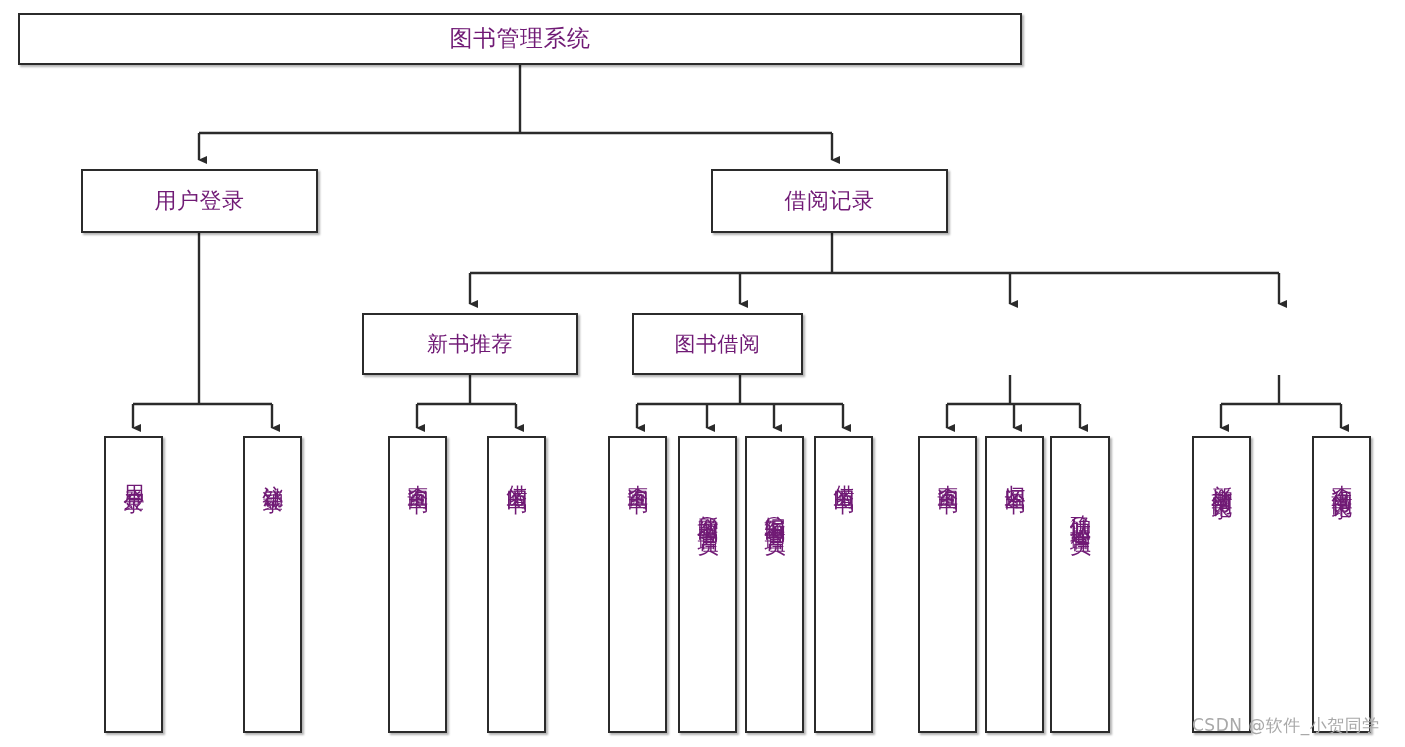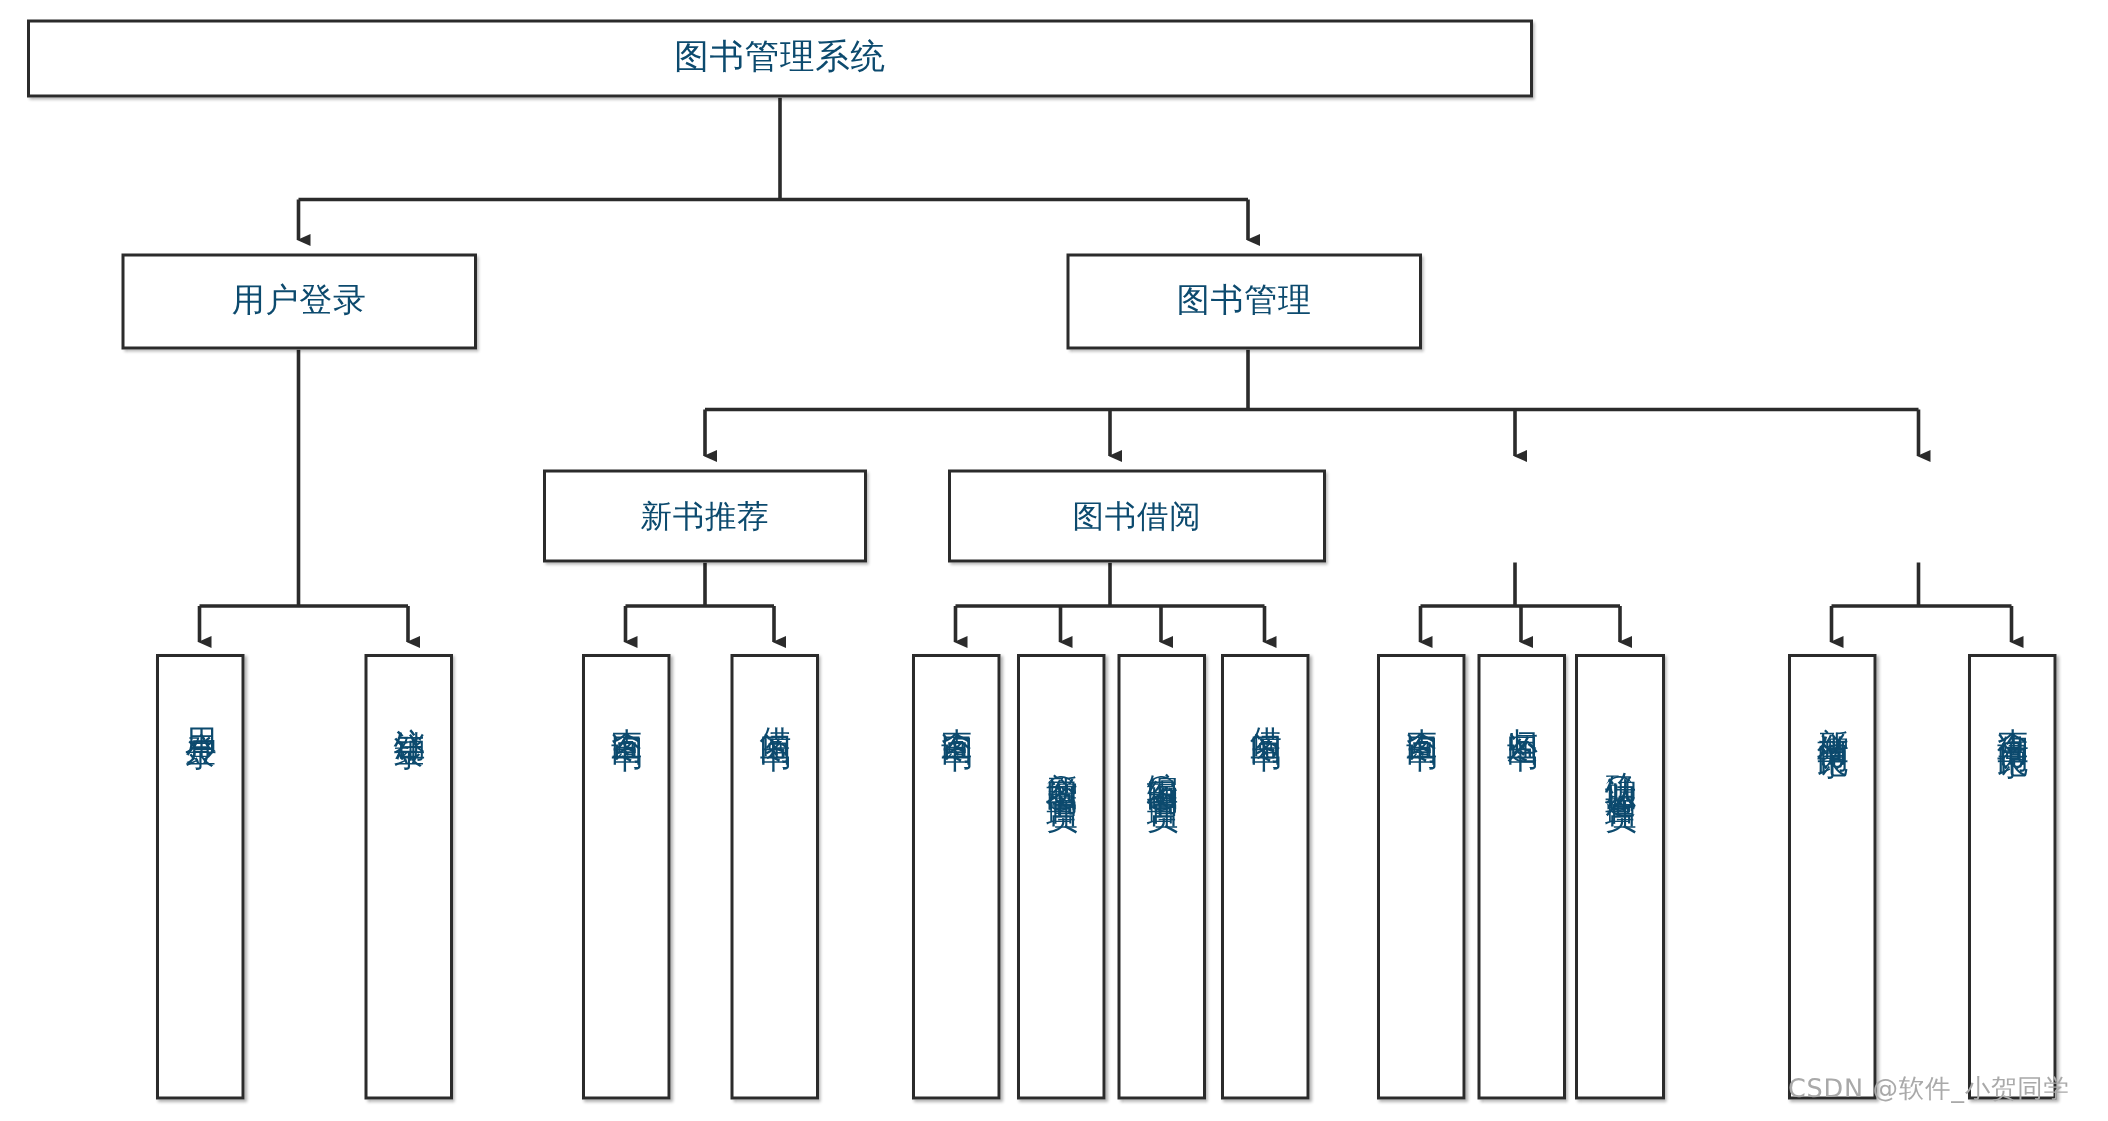--- a/index.html
+++ b/index.html
@@ -30,21 +30,21 @@
     position: absolute;
     box-sizing: border-box;
     background: #ffffff;
     border: 2px solid #2b2b2b;
     display: flex;
     align-items: center;
     justify-content: center;
     box-shadow: 1.5px 1.5px 2px rgba(0,0,0,0.30);
   }
   .node-label {
-    color: #0c4a6e;
+    color: #701a75;
     line-height: 1.18;
     letter-spacing: 0.5px;
     white-space: nowrap;
   }
   .node.root .node-label { font-size: 23px; }
   .node.lvl2 .node-label { font-size: 22px; }
   .node.lvl3 .node-label { font-size: 21px; }
   .node.leaf {
     align-items: flex-start;
     justify-content: center;
@@ -131,27 +131,27 @@
   </svg>
 
   <div class="node root" style="left: 18px; top: 13px; width: 1004px; height: 52px;">
     <span class="node-label">图书管理系统</span>
   </div>
 
   <div class="node lvl2" style="left: 81px; top: 169px; width: 237px; height: 64px;">
     <span class="node-label">用户登录</span>
   </div>
   <div class="node lvl2" style="left: 711px; top: 169px; width: 237px; height: 64px;">
-    <span class="node-label">图书管理</span>
+    <span class="node-label">借阅记录</span>
   </div>
 
   <div class="node lvl3" style="left: 362px; top: 313px; width: 216px; height: 62px;">
     <span class="node-label">新书推荐</span>
   </div>
-  <div class="node lvl3" style="left: 632px; top: 313px; width: 252px; height: 62px;">
+  <div class="node lvl3" style="left: 632px; top: 313px; width: 171px; height: 62px;">
     <span class="node-label">图书借阅</span>
   </div>
 
   <div class="node leaf pad-top-mid" style="left: 104px; top: 436px; width: 59px; height: 297px;">
     <span class="node-label">用户登录</span>
   </div>
   <div class="node leaf pad-top-mid" style="left: 243px; top: 436px; width: 59px; height: 297px;">
     <span class="node-label">注销登录</span>
   </div>
   <div class="node leaf pad-top-mid" style="left: 388px; top: 436px; width: 59px; height: 297px;">

